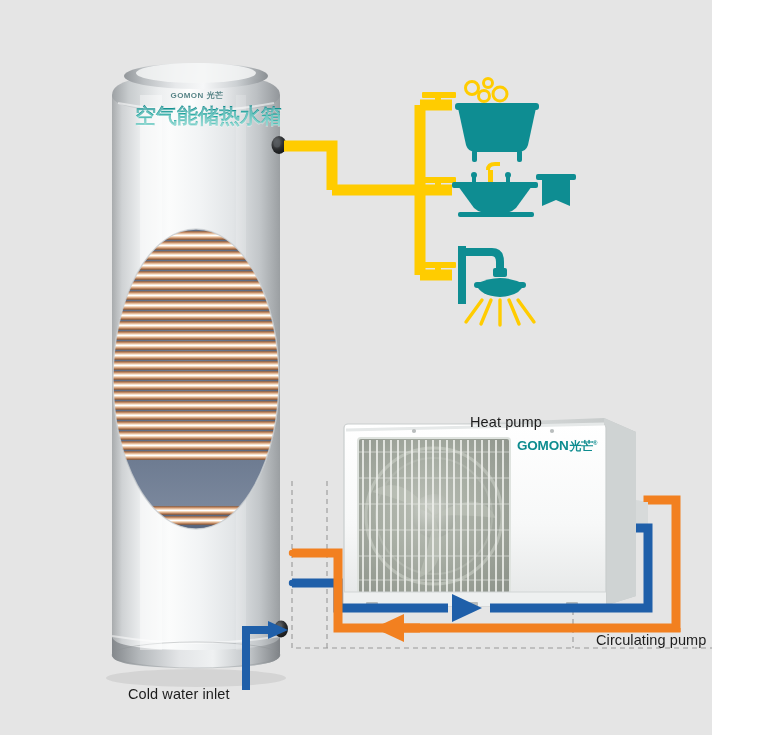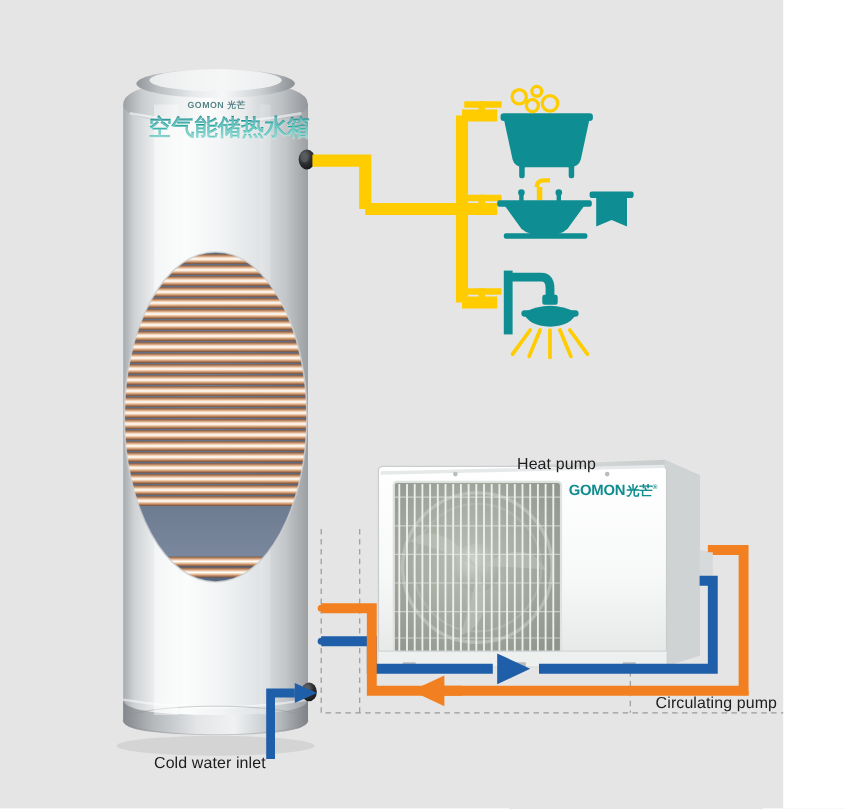--- a/index.html
+++ b/index.html
@@ -26,21 +26,21 @@
   }
   .lbl {
     position: absolute;
     font-family: "Liberation Sans", sans-serif;
     font-size: 14.5px;
     color: #1d1d1d;
     white-space: nowrap;
     letter-spacing: 0.1px;
   }
   #label-heat-pump { left: 470px; top: 392px; margin-top: 22px; }
-  #label-cold-inlet { left: 140px; top: 686px; text-align: center; }
+  #label-cold-inlet { left: 128px; top: 686px; text-align: center; }
   #label-circ-inlet { left: 596px; top: 632px; }
 
   
   .tank-brand-wrap {
     position: absolute;
     left: 112px;
     top: 90px;
     width: 170px;
     text-align: center;
     pointer-events: none;

